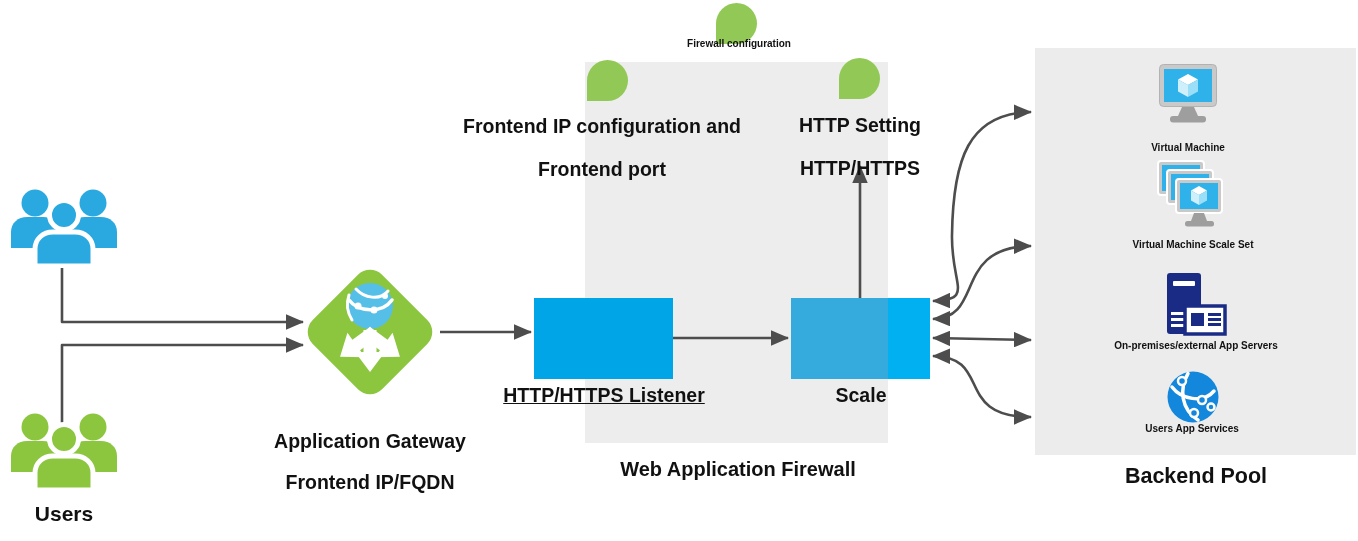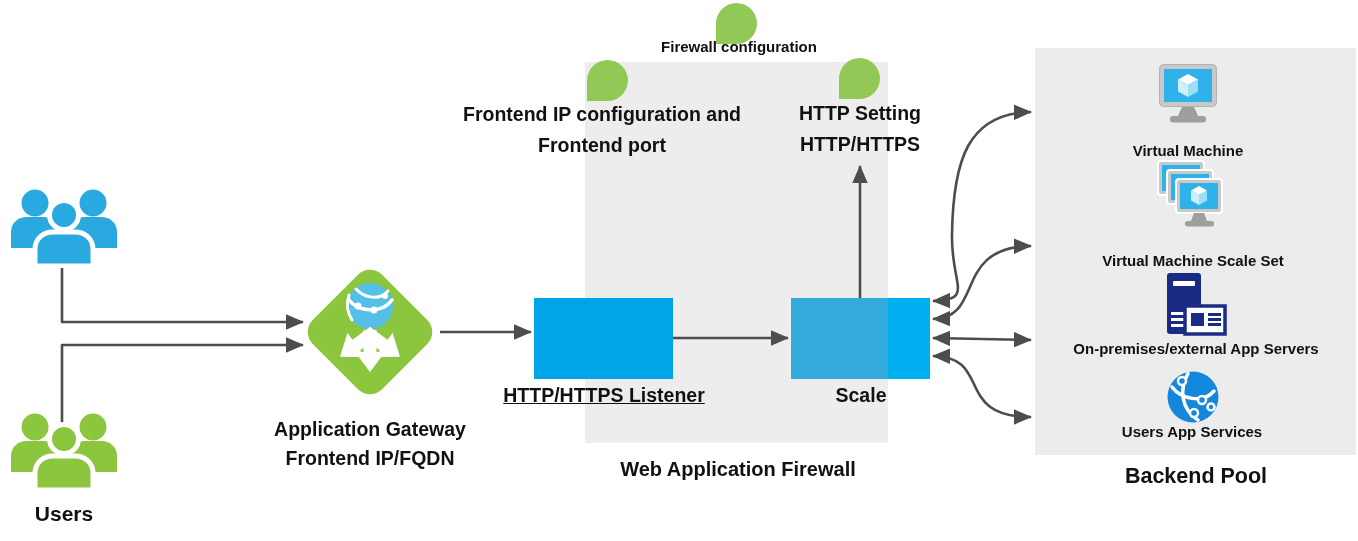--- a/index.html
+++ b/index.html
@@ -6,25 +6,25 @@
   .canvas{
     position:relative;width:1358px;height:541px;background:#fff;overflow:hidden;
     font-family:"Liberation Sans",sans-serif;color:#111;
   }
   .panel{position:absolute;background:#EDEDED;z-index:1;}
   .connectors{position:absolute;left:0;top:0;z-index:2;}
   .node{position:absolute;z-index:3;}
   .box{position:absolute;z-index:3;}
   .pin{position:absolute;width:41px;height:41px;background:#92C956;border-radius:50% 50% 50% 0;z-index:3;}
   .lbl{position:absolute;z-index:4;font-weight:700;text-align:center;white-space:nowrap;transform:translateX(-50%);}
-  .lbl .ln{display:block;}
+  .lbl .ln{display:block;margin-top:12px;}
   .fs-big{font-size:21px;}
   .fs-main{font-size:19.5px;line-height:29px;}
   .fs-main2{font-size:19.5px;line-height:31px;}
-  .fs-small{font-size:15px;}
+  .fs-small{font-size:10px;}
   .listener-box{left:534px;top:298px;width:139px;height:81px;background:#00A5E8;}
   .rule-box{left:791px;top:298px;width:139px;height:81px;
     background:linear-gradient(to right,#35AADD 0 70%,#00B0F0 70% 100%);}
 </style>
 </head>
 <body>
 
 <div class="canvas">
 
   <div class="panel" style="left:585px;top:62px;width:303px;height:381px;"></div>
@@ -155,21 +155,21 @@
         <rect x="20" y="19" width="46" height="34" rx="3" fill="#C9C9C9" stroke="#fff" stroke-width="2"></rect>
         <rect x="24" y="23" width="38" height="26" fill="#2FB1E9"></rect>
         <polygon points="43,26 51,30.5 43,35 35,30.5" fill="#fff"></polygon>
         <polygon points="35,30.5 43,35 43,45 35,40.5" fill="#CFEFFB"></polygon>
         <polygon points="51,30.5 43,35 43,45 51,40.5" fill="#9ADFF7"></polygon>
         <polygon points="38,53 48,53 51,61 35,61" fill="#9E9E9E"></polygon>
         <rect x="29" y="61" width="29" height="5.5" rx="2.5" fill="#9E9E9E"></rect>
       </g>
     </svg>
   </div>
-  <div class="lbl fs-small" style="left:1193px;top:252px;text-align:center;">Virtual Machine Scale Set</div>
+  <div class="lbl fs-small" style="left:1193px;top:239px;text-align:center;">Virtual Machine Scale Set</div>
 
   <div class="node" style="left:1161px;top:272px;">
     <svg width="66" height="68" viewBox="0 0 66 68">
       <rect x="6" y="1" width="34" height="61" rx="3" fill="#1A2B86"></rect>
       <rect x="12" y="9" width="22" height="5" rx="1" fill="#fff"></rect>
       <rect x="10" y="40" width="13" height="3" fill="#fff"></rect>
       <rect x="10" y="46" width="13" height="3" fill="#fff"></rect>
       <rect x="10" y="52" width="13" height="3" fill="#fff"></rect>
       <rect x="24" y="34" width="40" height="28" fill="#fff" stroke="#1A2B86" stroke-width="3.5"></rect>
       <rect x="30" y="41" width="13" height="13" fill="#1A2B86"></rect>

